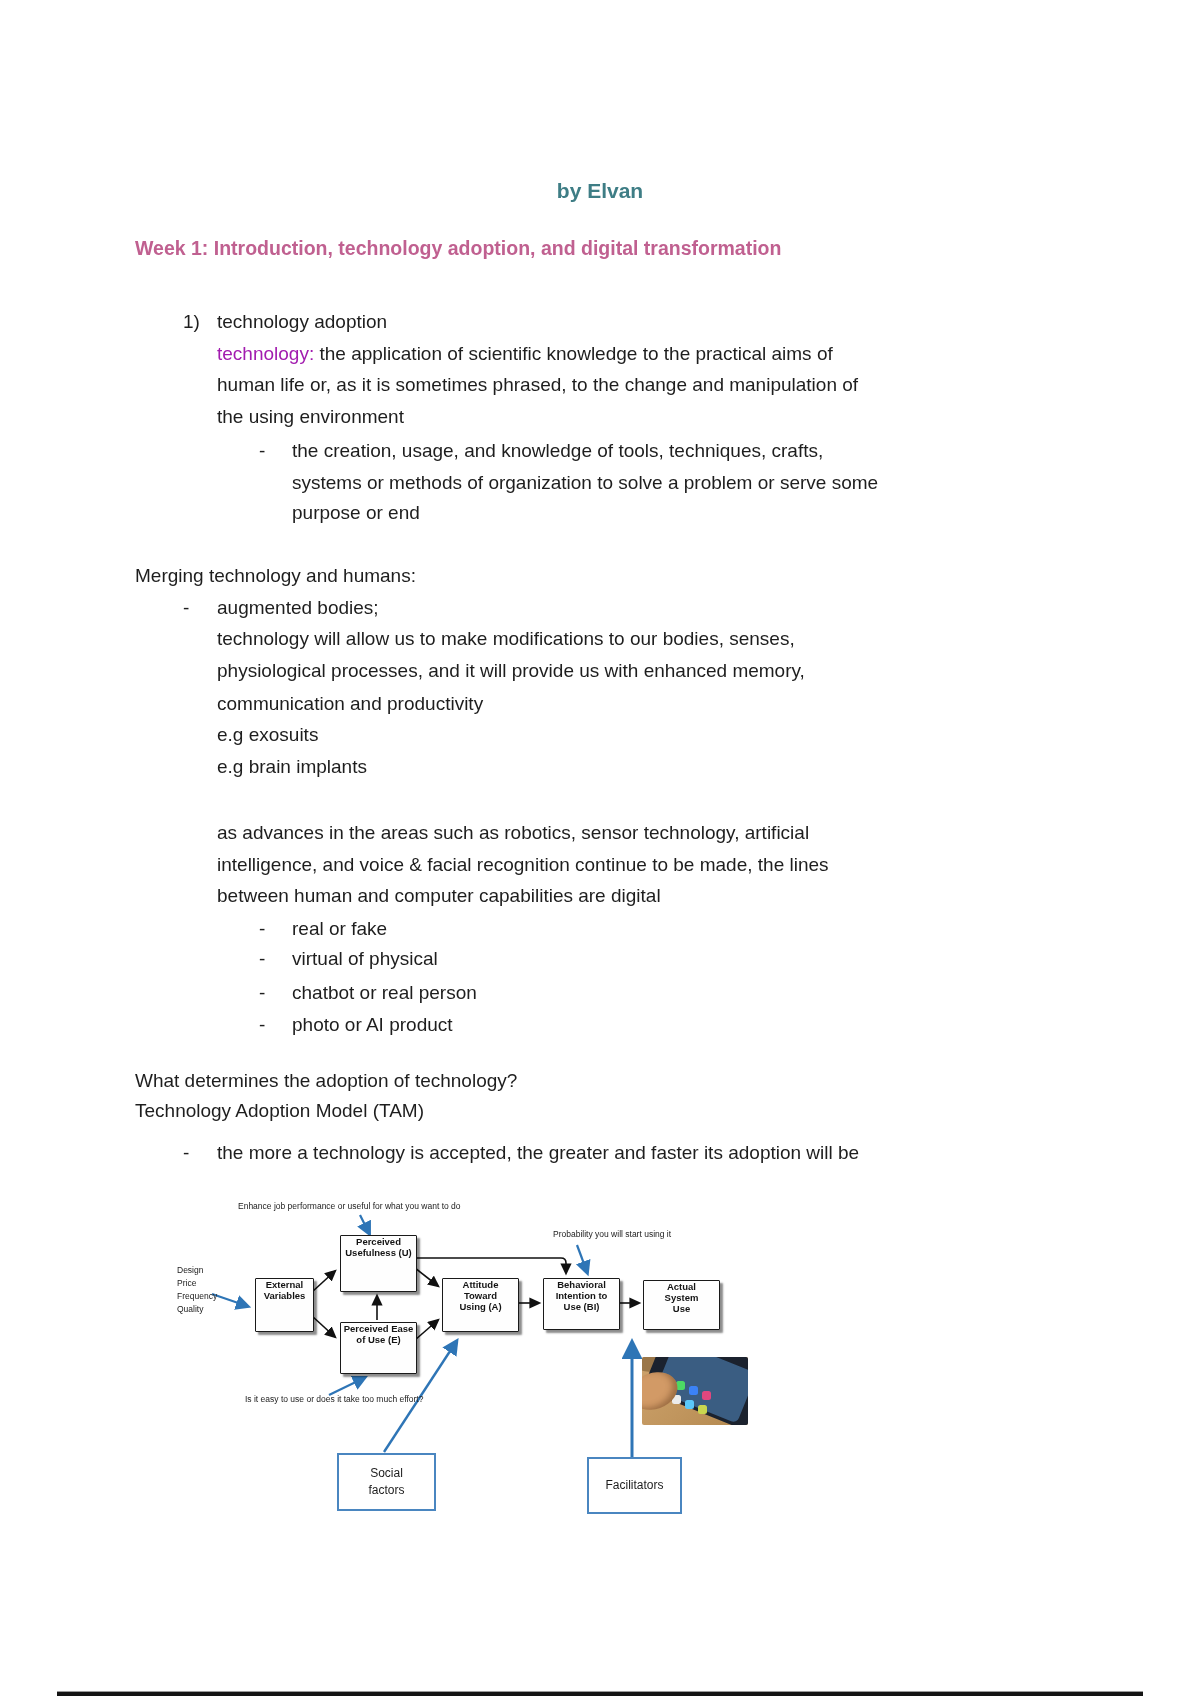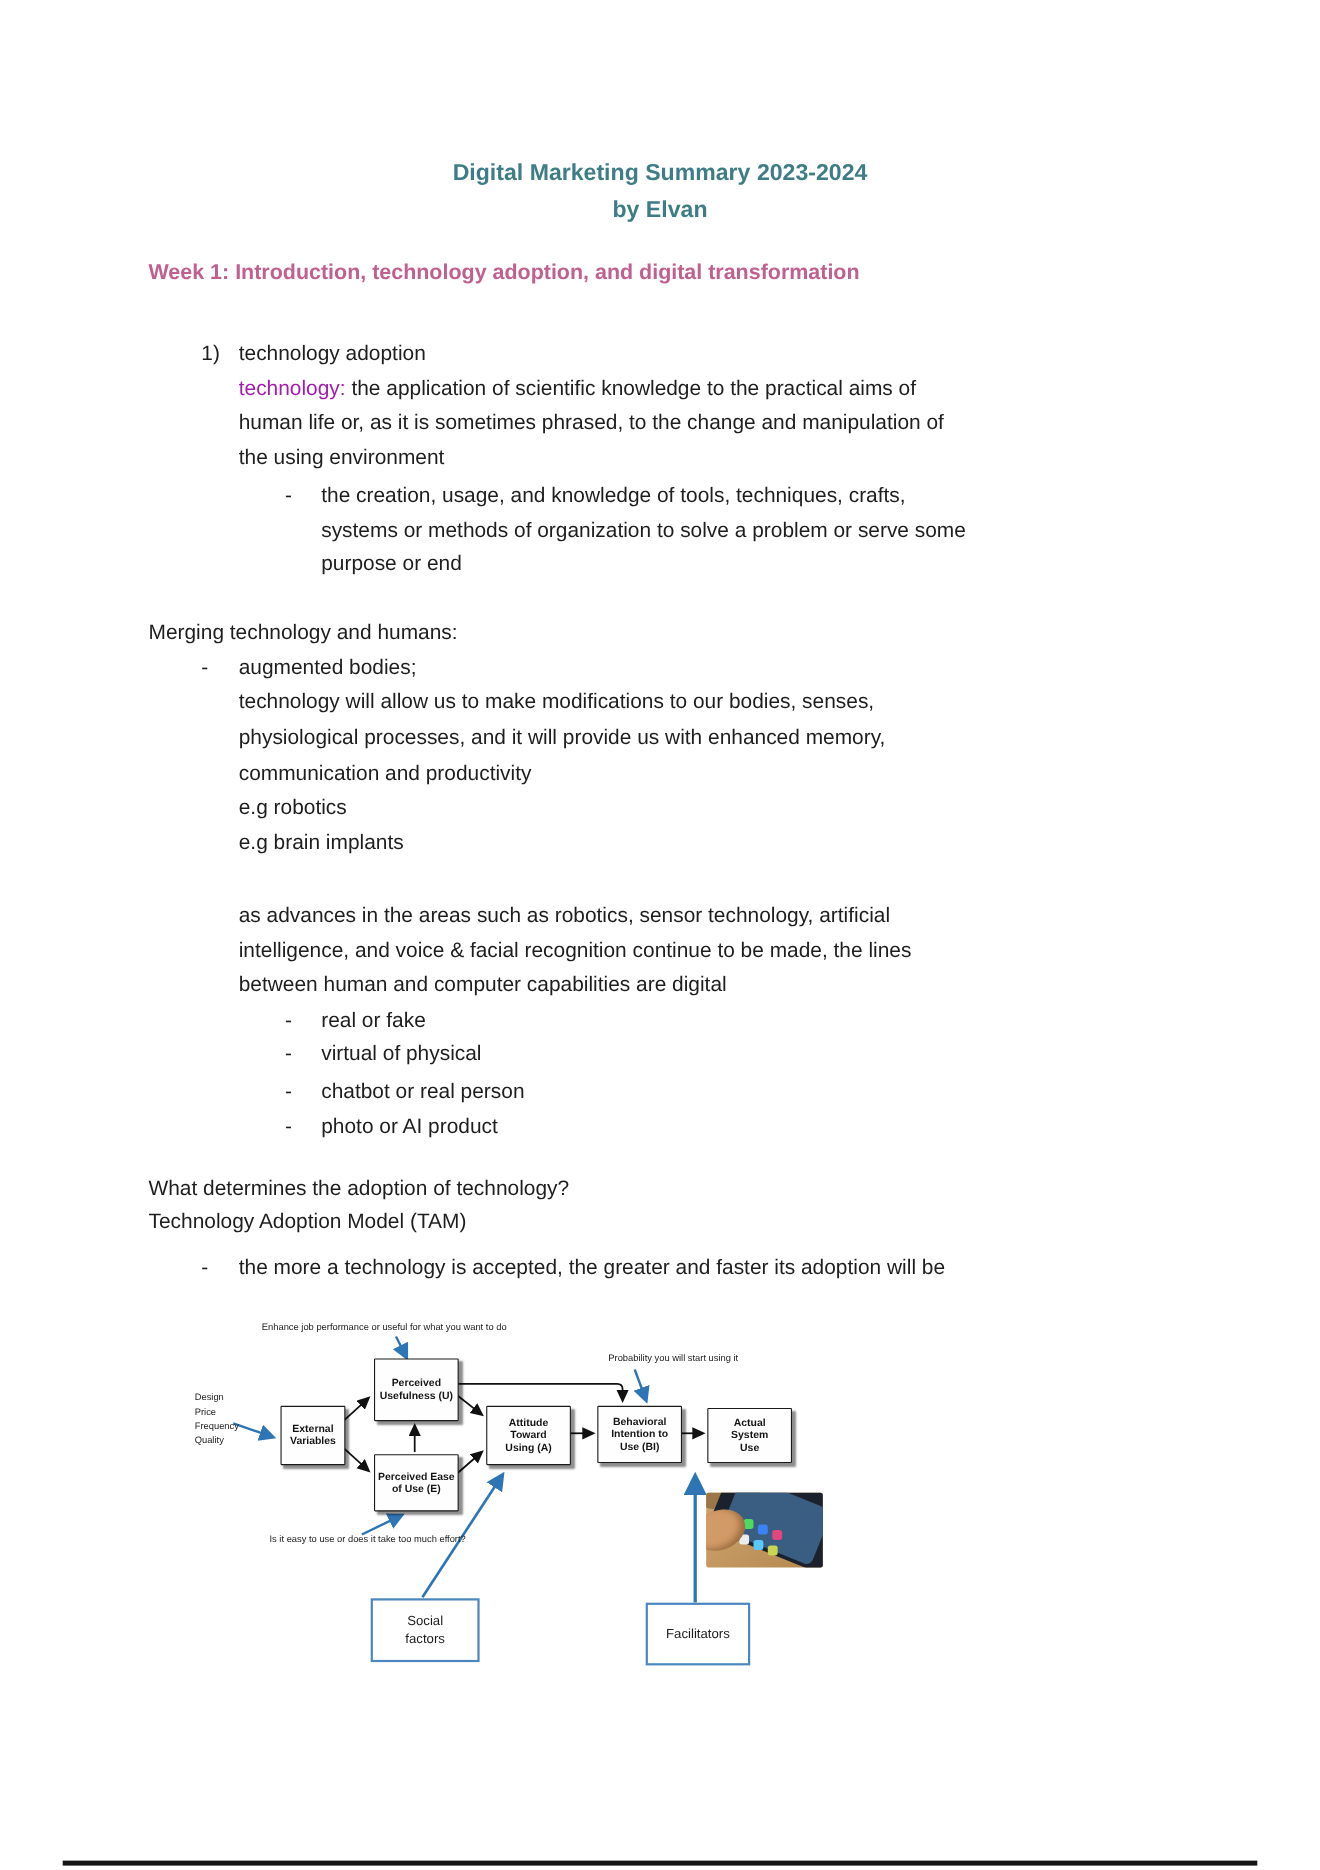--- a/index.html
+++ b/index.html
@@ -7,21 +7,21 @@
         font-family:"Liberation Sans", sans-serif;overflow:hidden;}
   .abs{position:absolute;white-space:nowrap;}
   .title{left:0;right:0;text-align:center;font-weight:bold;font-size:21px;color:#3e7d85;}
   .week{font-weight:bold;font-size:19.5px;color:#c06090;}
   .bl{font-size:19px;color:#1e1e1e;}
   .l1m{display:inline-block;width:34px;}
   .l2m{display:inline-block;width:33px;}
   .red{color:#a21caf;}
   
   .tbox{position:absolute;background:#fefefe;border:1.5px solid #1a1a1a;border-radius:1px;
-        box-shadow:3px 3px 2px rgba(0,0,0,0.45);display:flex;align-items:center;justify-content:center;
+        box-shadow:3px 3px 2px rgba(0,0,0,0.45);display:flex;justify-content:center;
         text-align:center;font-size:9.5px;font-weight:600;color:#141414;line-height:1.18;}
   .tbox span{white-space:normal;}
   .bluebox{position:absolute;background:#ffffff;border:2px solid #4a86c0;display:flex;align-items:center;
         justify-content:center;text-align:center;font-size:12px;color:#1c1c1c;line-height:1.45;}
   .bluebox span{white-space:normal;display:inline-block;}
   .ann{position:absolute;font-size:8.5px;color:#222;white-space:nowrap;}
   .annL{position:absolute;font-size:8.5px;color:#222;line-height:13px;white-space:nowrap;}
   
   .phone{position:absolute;left:642px;top:1357px;width:106px;height:68px;overflow:hidden;border-radius:2px;
          background:linear-gradient(135deg,#cda26c 0%,#c0955d 55%,#b2884f 100%);}
@@ -36,40 +36,39 @@
          border-radius:50%;transform:rotate(-12deg);}
   .rule{position:absolute;left:57px;top:1691px;width:1086px;height:5px;
         background:linear-gradient(#9a9a9a 1px,#141414 1px);}
   svg{display:block;}
 </style>
 </head>
 <body>
 
 <div class="page">
 
-  <div class="abs title" style="top:146px;">Digital Marketing Summary 2023-2024</div>
   <div class="abs title" style="top:179px;">by Elvan</div>
   <div class="abs week" style="left:135px;top:237px;">Week 1: Introduction, technology adoption, and digital transformation</div>
 
   <div class="abs bl" style="left:183px;top:311px;"><span class="l1m">1)</span><span>technology adoption</span></div>
 
   <div class="abs bl" style="left:217px;top:343px;"><span class="red">technology:</span><span> the application of scientific knowledge to the practical aims of</span></div>
   <div class="abs bl" style="left:217px;top:374px;">human life or, as it is sometimes phrased, to the change and manipulation of</div>
   <div class="abs bl" style="left:217px;top:406px;">the using environment</div>
 
   <div class="abs bl" style="left:259px;top:440px;"><span class="l2m">-</span><span>the creation, usage, and knowledge of tools, techniques, crafts,</span></div>
   <div class="abs bl" style="left:292px;top:472px;">systems or methods of organization to solve a problem or serve some</div>
   <div class="abs bl" style="left:292px;top:502px;">purpose or end</div>
 
   <div class="abs bl" style="left:135px;top:565px;">Merging technology and humans:</div>
   <div class="abs bl" style="left:183px;top:597px;"><span class="l1m">-</span><span>augmented bodies;</span></div>
   <div class="abs bl" style="left:217px;top:628px;">technology will allow us to make modifications to our bodies, senses,</div>
   <div class="abs bl" style="left:217px;top:660px;">physiological processes, and it will provide us with enhanced memory,</div>
   <div class="abs bl" style="left:217px;top:693px;">communication and productivity</div>
-  <div class="abs bl" style="left:217px;top:724px;">e.g robotics</div>
+  <div class="abs bl" style="left:217px;top:724px;">e.g exosuits</div>
   <div class="abs bl" style="left:217px;top:756px;">e.g brain implants</div>
 
   <div class="abs bl" style="left:217px;top:822px;">as advances in the areas such as robotics, sensor technology, artificial</div>
   <div class="abs bl" style="left:217px;top:854px;">intelligence, and voice &amp; facial recognition continue to be made, the lines</div>
   <div class="abs bl" style="left:217px;top:885px;">between human and computer capabilities are digital</div>
   <div class="abs bl" style="left:259px;top:918px;"><span class="l2m">-</span><span>real or fake</span></div>
   <div class="abs bl" style="left:259px;top:948px;"><span class="l2m">-</span><span>virtual of physical</span></div>
   <div class="abs bl" style="left:259px;top:982px;"><span class="l2m">-</span><span>chatbot or real person</span></div>
   <div class="abs bl" style="left:259px;top:1014px;"><span class="l2m">-</span><span>photo or AI product</span></div>
 

